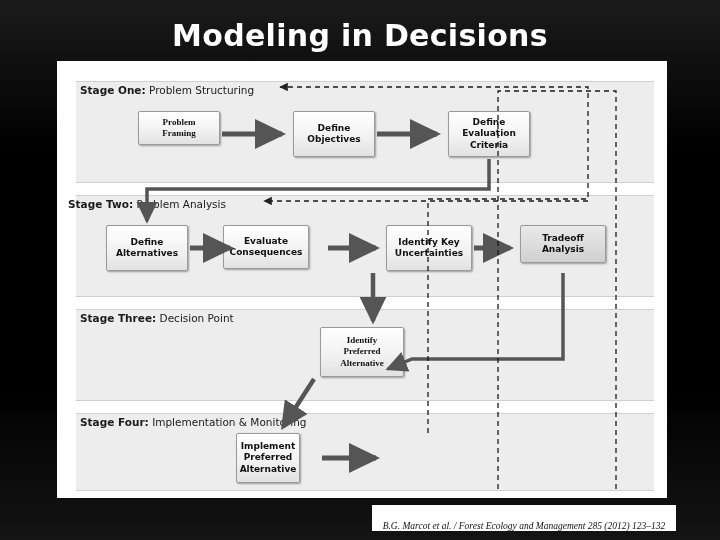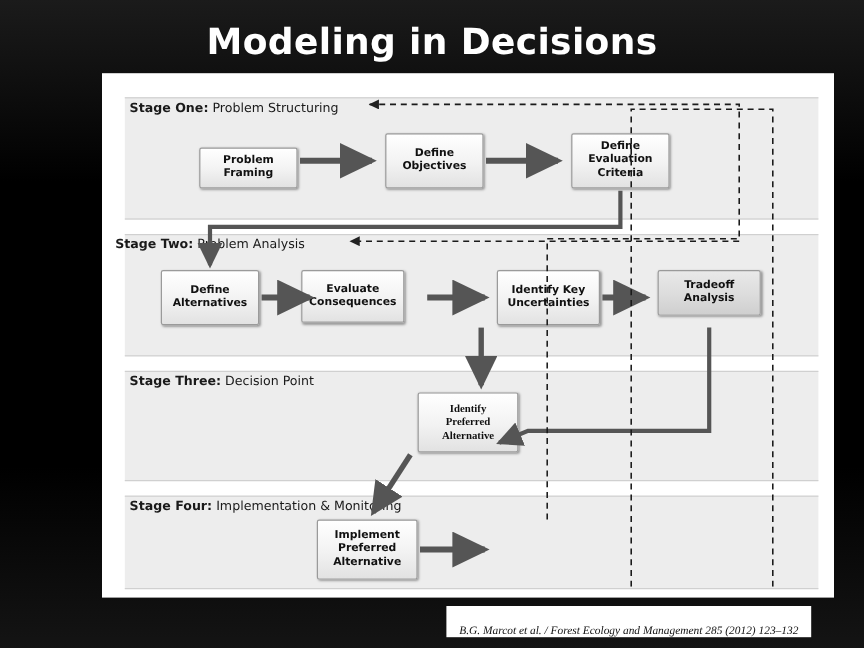--- a/index.html
+++ b/index.html
@@ -32,21 +32,20 @@
     letter-spacing: 0.3px;
     font-family: "DejaVu Sans", sans-serif;
   }
   
   .figure {
     position: absolute;
     left: 58px; top: 62px;
     width: 608px; height: 435px;
     background: #ffffff;
     box-shadow: 0 0 0 1px #ffffff;
-    margin-left: 28px;
   }
   .inner {
     position: absolute;
     left: 10px; top: 7px;
     width: 588px; height: 420px;
   }
 
   
   .band {
     position: absolute;
@@ -139,32 +138,32 @@
       </div>
       <div class="stage-label" style="left:12px;top:243px;">
         <b>Stage Three:</b>
         <span class="sub">Decision Point</span>
       </div>
       <div class="stage-label" style="left:12px;top:347px;">
         <b>Stage Four:</b>
         <span class="sub">Implementation &amp; Monitoring</span>
       </div>
 
-      <div class="box" style="left:70px;top:54px;width:82px;height:34px;">Problem<br>Framing</div>
+      <div class="box" style="left:70px;top:42px;width:82px;height:34px;font-family:Liberation Serif, serif;">Problem<br>Framing</div>
       <div class="box" style="left:225px;top:42px;width:82px;height:46px;">Define<br>Objectives</div>
       <div class="box" style="left:380px;top:42px;width:82px;height:46px;">Define<br>Evaluation<br>Criteria</div>
 
       <div class="box" style="left:38px;top:156px;width:82px;height:46px;">Define<br>Alternatives</div>
       <div class="box" style="left:155px;top:156px;width:86px;height:44px;">Evaluate<br>Consequences</div>
       <div class="box" style="left:318px;top:156px;width:86px;height:46px;">Identify Key<br>Uncertainties</div>
       <div class="box gray" style="left:452px;top:156px;width:86px;height:38px;">Tradeoff<br>Analysis</div>
 
       <div class="box" style="left:252px;top:258px;width:84px;height:50px;font-family:Liberation Serif, serif;">Identify<br>Preferred<br>Alternative</div>
 
-      <div class="box" style="left:168px;top:364px;width:84px;height:50px;">Implement<br>Preferred<br>Alternative</div>
+      <div class="box" style="left:168px;top:364px;width:64px;height:50px;">Implement<br>Preferred<br>Alternative</div>
 
       <svg class="overlay" viewBox="0 0 588 420">
         <defs>
           <marker id="ah" markerWidth="7" markerHeight="7" refX="5.4" refY="3" orient="auto">
             <path d="M0,0 L6.2,3 L0,6 z" fill="#555555"></path>
           </marker>
           <marker id="ahd" markerWidth="8" markerHeight="8" refX="6" refY="3.2" orient="auto">
             <path d="M0,0 L6.6,3.2 L0,6.4 z" fill="#222222"></path>
           </marker>
         </defs>

